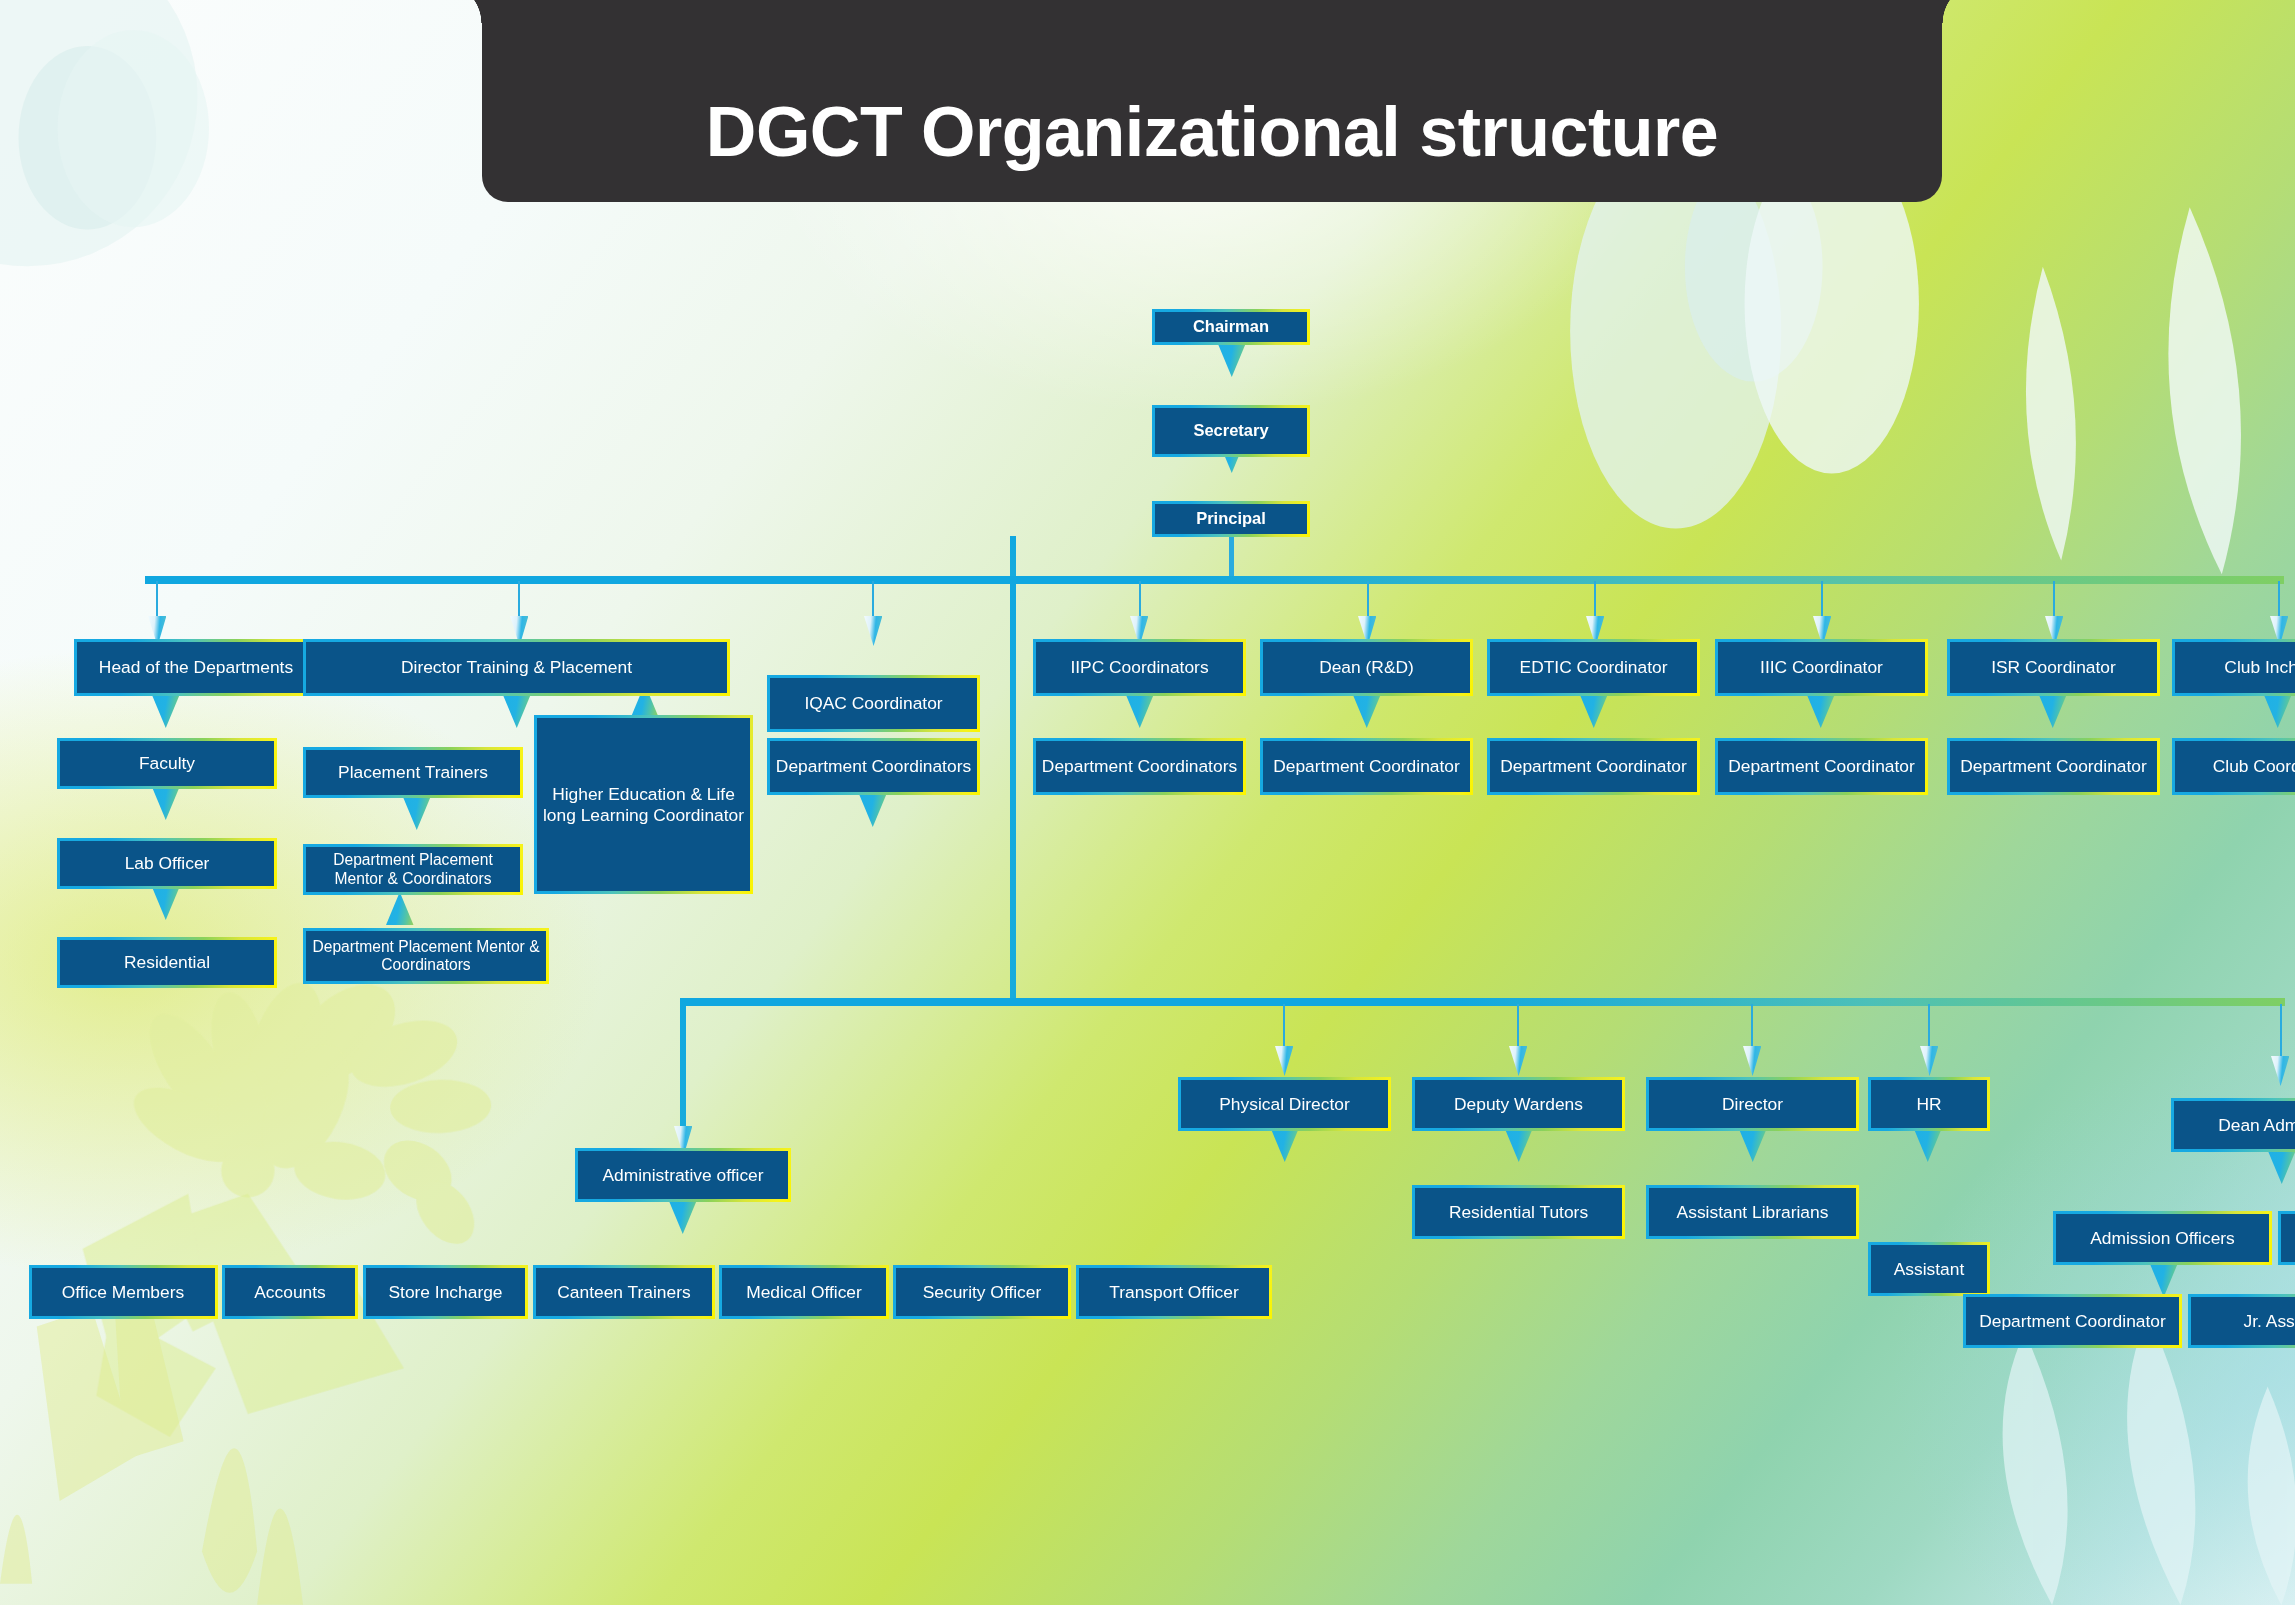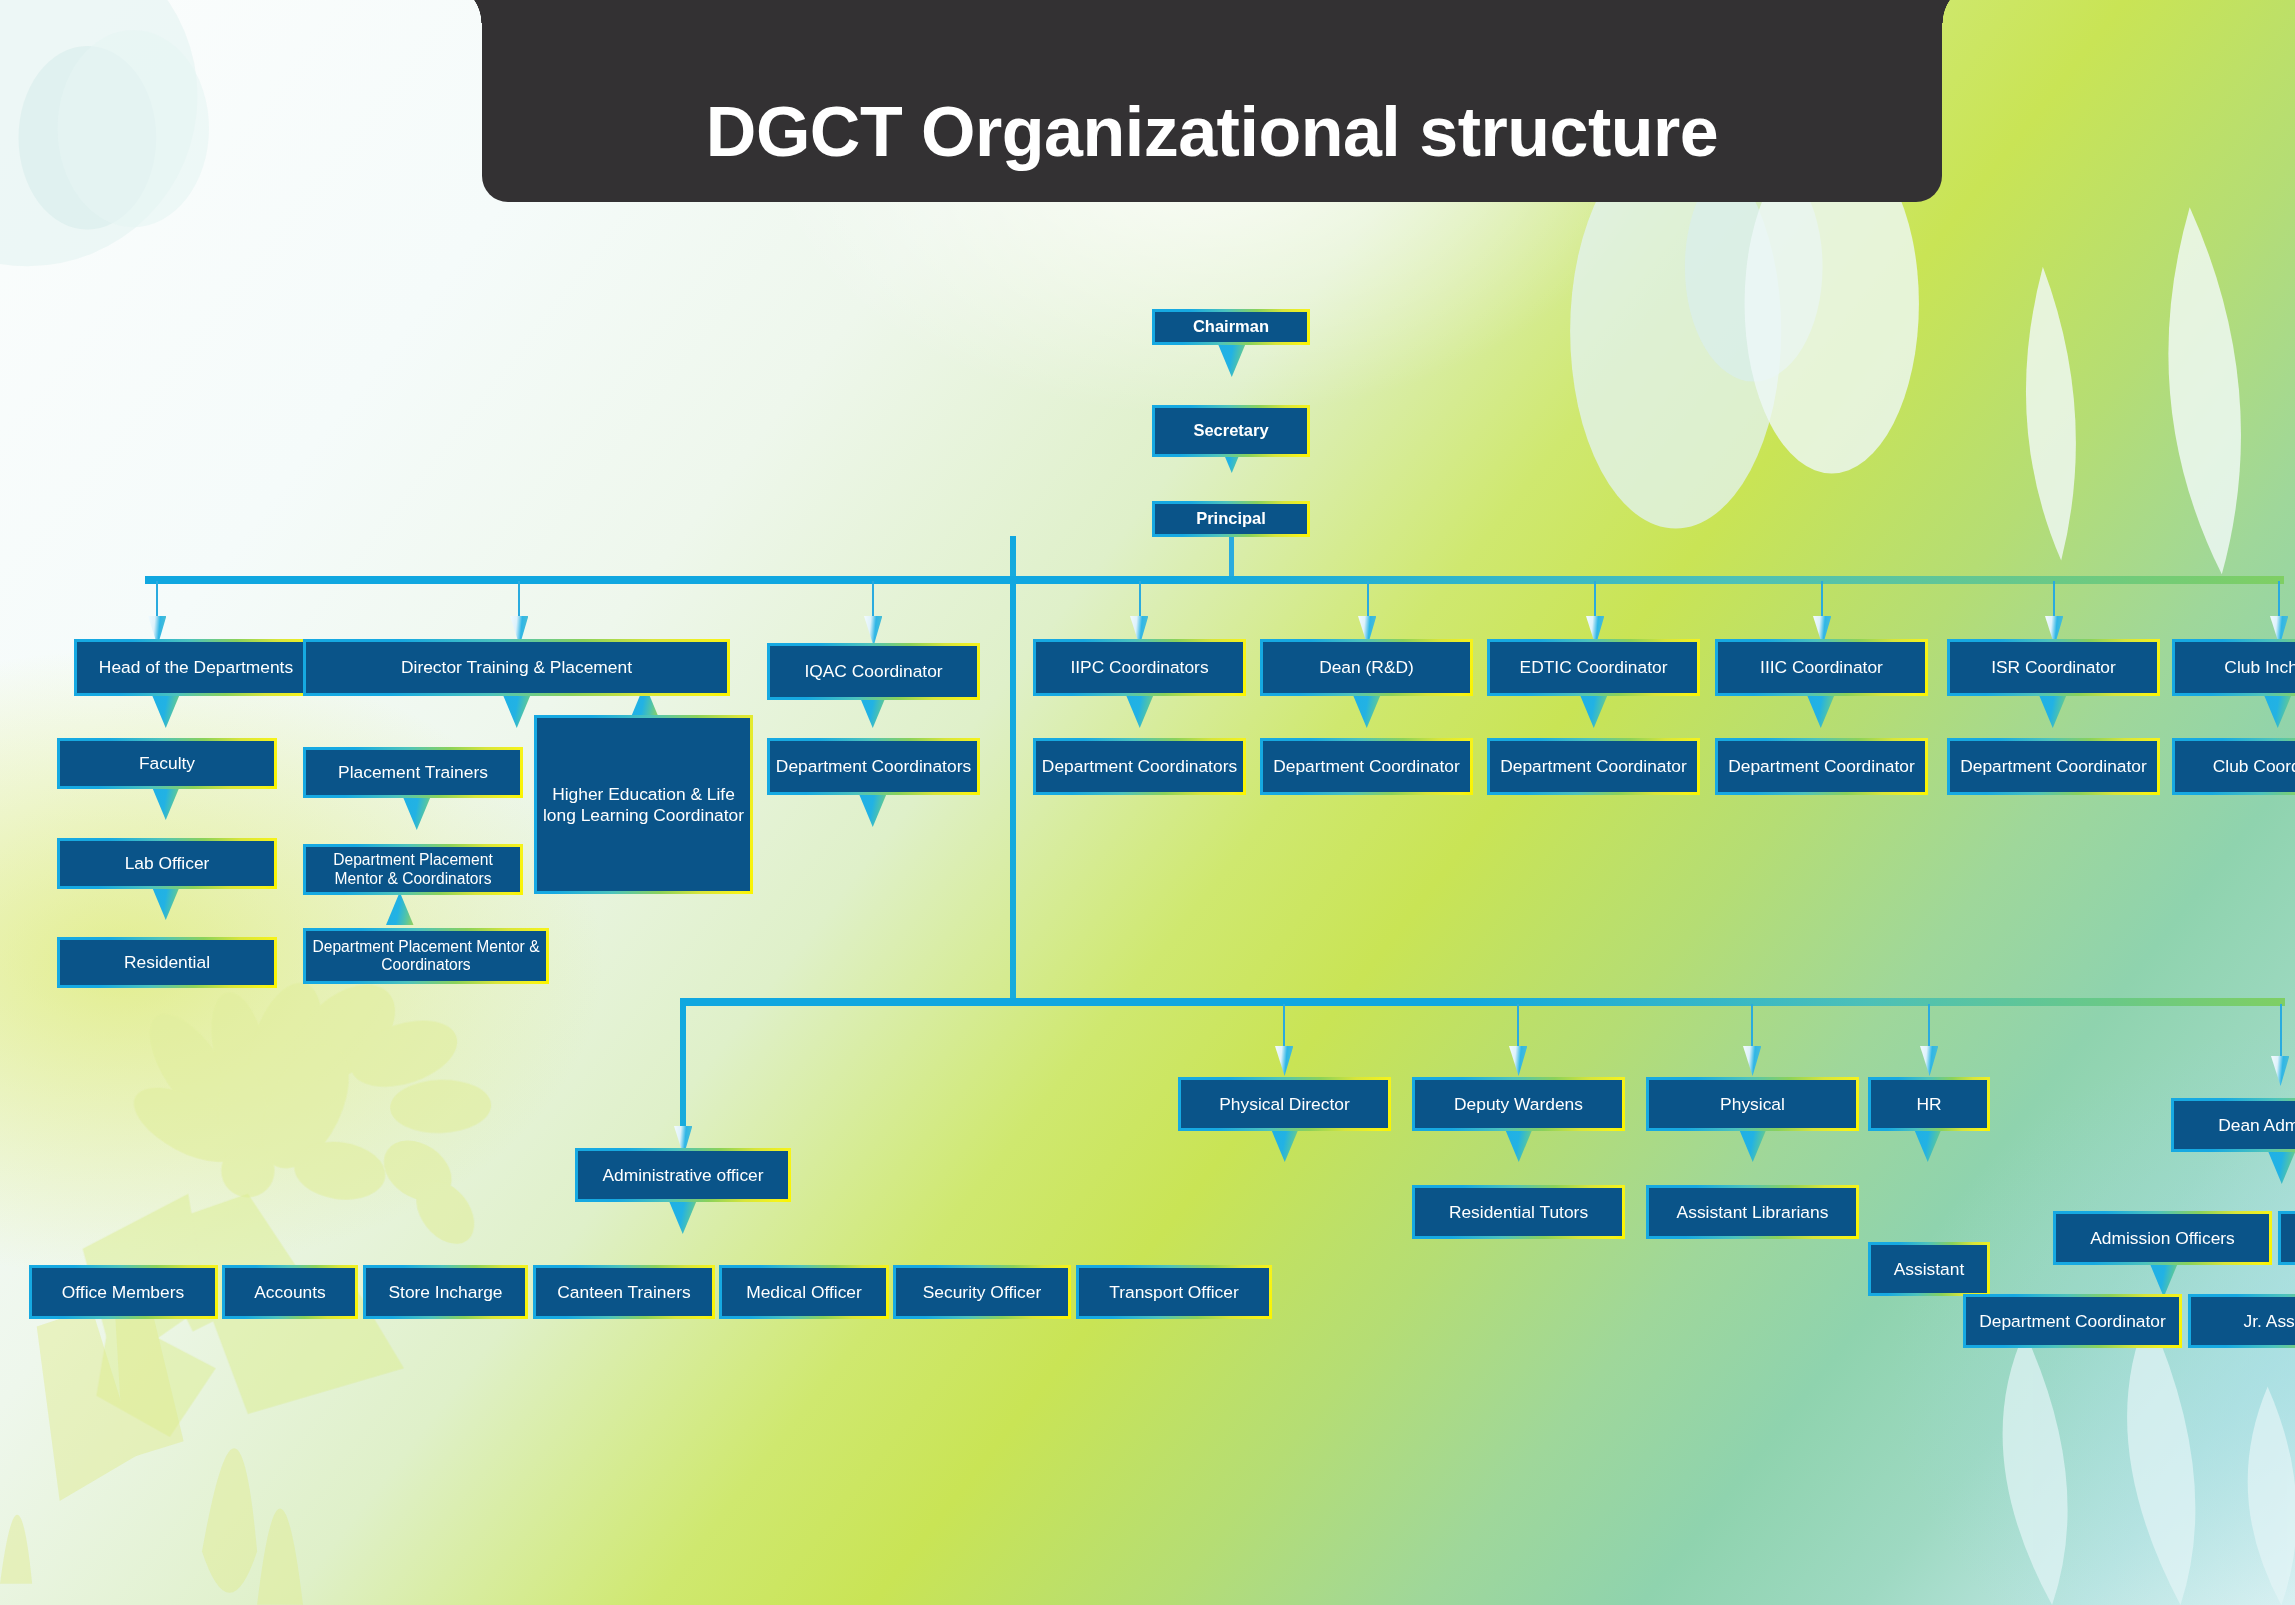--- a/index.html
+++ b/index.html
@@ -269,21 +269,21 @@
 
 <div class="node sm" style="left:303px;top:928px;width:246px;height:56px">
   <span>Department Placement Mentor &amp; Coordinators</span>
 </div>
 
 <div class="tail up" style="left:631px;top:684px"></div>
 <div class="node md" style="left:534px;top:715px;width:219px;height:179px">
   <span>Higher Education &amp; Life long Learning Coordinator</span>
 </div>
 
-<div class="node md" style="left:767px;top:643px;width:213px;height:57px">
+<div class="node md" style="left:767px;top:675px;width:213px;height:57px">
   <span>IQAC Coordinator</span>
 </div>
 <div class="tail" style="left:859px;top:695px"></div>
 <div class="node md" style="left:767px;top:738px;width:213px;height:57px">
   <span>Department Coordinators</span>
 </div>
 <div class="tail" style="left:859px;top:794px"></div>
 
 <div class="node md" style="left:1033px;top:639px;width:213px;height:57px">
   <span>IIPC Coordinators</span>
@@ -360,21 +360,21 @@
 
 <div class="node md" style="left:1412px;top:1077px;width:213px;height:54px">
   <span>Deputy Wardens</span>
 </div>
 <div class="tail" style="left:1505px;top:1129px"></div>
 <div class="node md" style="left:1412px;top:1185px;width:213px;height:54px">
   <span>Residential Tutors</span>
 </div>
 
 <div class="node md" style="left:1646px;top:1077px;width:213px;height:54px">
-  <span>Physical</span>
+  <span>Director</span>
 </div>
 <div class="tail" style="left:1739px;top:1129px"></div>
 <div class="node md" style="left:1646px;top:1185px;width:213px;height:54px">
   <span>Assistant Librarians</span>
 </div>
 
 <div class="node md" style="left:1868px;top:1077px;width:122px;height:54px">
   <span>HR</span>
 </div>
 <div class="tail" style="left:1914px;top:1129px"></div>

